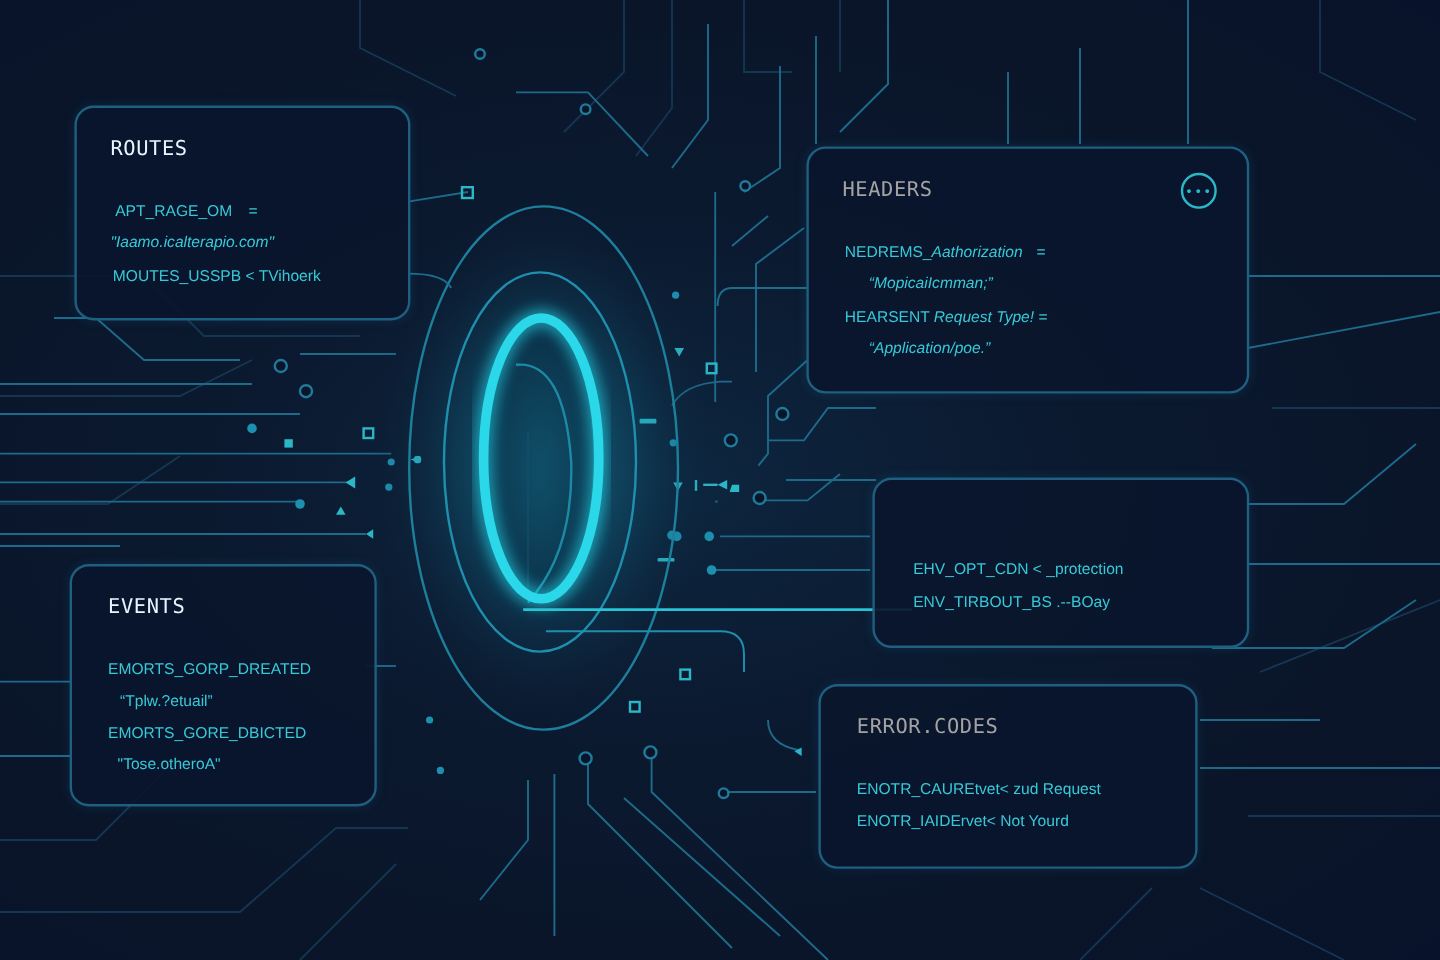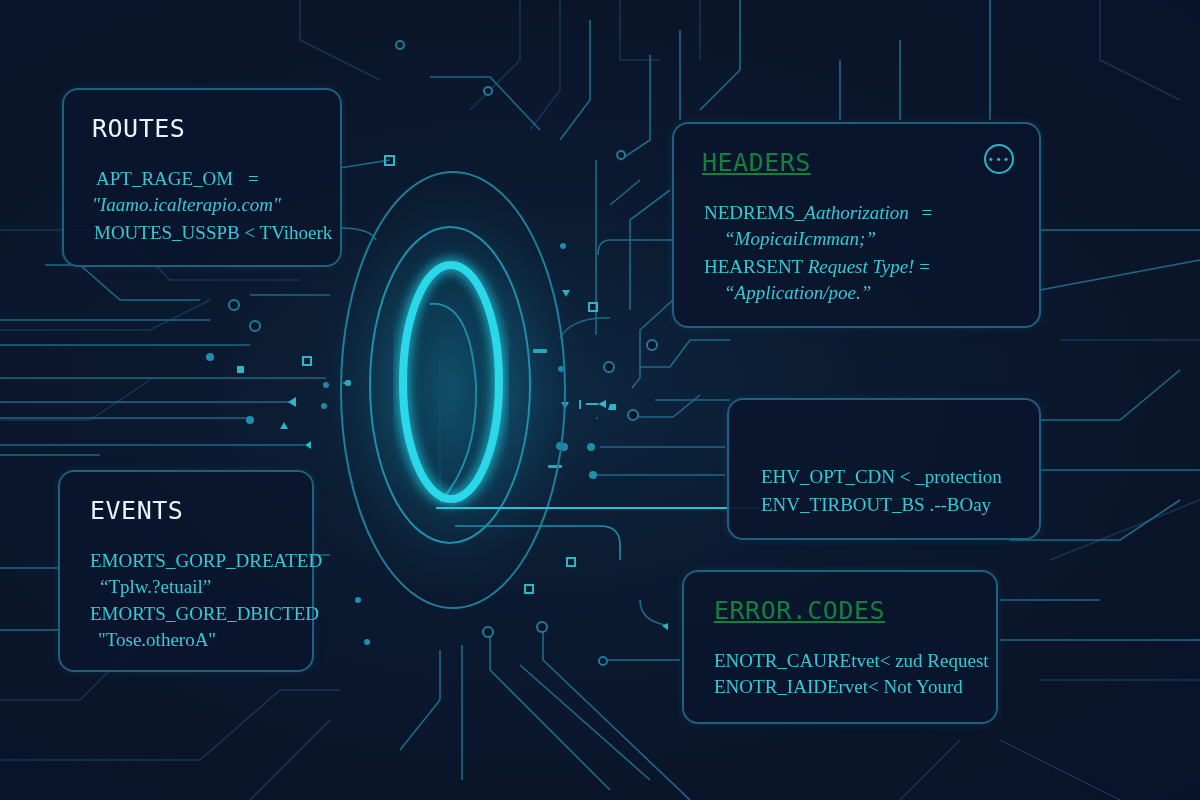--- a/index.html
+++ b/index.html
@@ -12,28 +12,28 @@
   .panel {
     position: absolute;
     background: rgba(10, 22, 44, 0.92);
     border: 2px solid #1f5f80;
     border-radius: 16px;
     box-shadow: 0 0 10px rgba(31, 140, 190, 0.15);
   }
   .panel-title {
     position: absolute;
     font-family: "DejaVu Sans Mono", "Liberation Mono", monospace;
-    font-size: 25px; letter-spacing: 0.5px;
+    font-size: 17px; letter-spacing: 0.5px;
   }
   .panel-title.white { color: #e6f6ff; }
-  .panel-title.cyan { color: #15803d; text-decoration: underline; }
+  .panel-title.cyan { color: #a3a3a3; }
   .line {
     position: absolute; white-space: nowrap;
-    font-family: Liberation Serif, serif;
-    font-size: 19px; color: #38c9d8; text-align: right;
+    font-family: Liberation Sans, sans-serif;
+    font-size: 13px; color: #38c9d8; text-align: right;
   }
   .line .it { font-style: italic; }
   .menu-btn {
     position: absolute; width: 26px; height: 26px;
     border: 2px solid #2bb7c8; border-radius: 50%;
     display: flex; align-items: center; justify-content: center;
     color: #2bb7c8; font-size: 11px; letter-spacing: 1px; cursor: pointer;
   }
 </style>
 </head>

